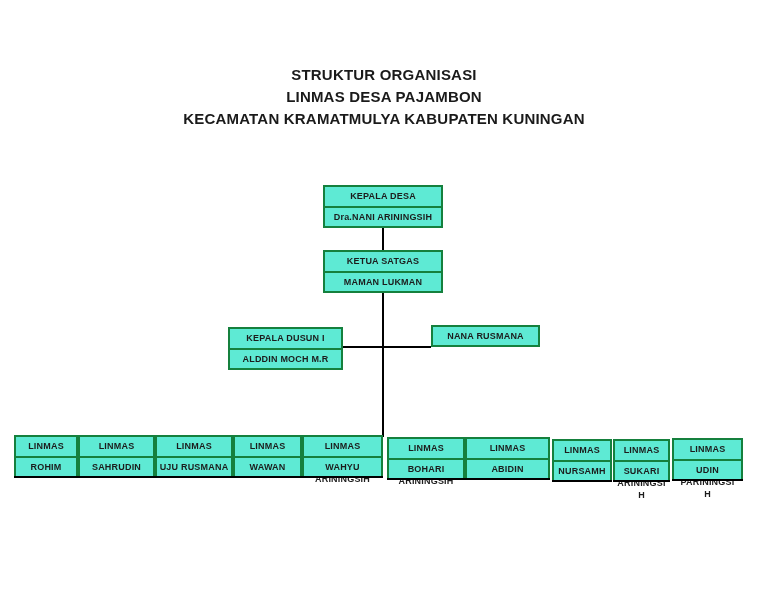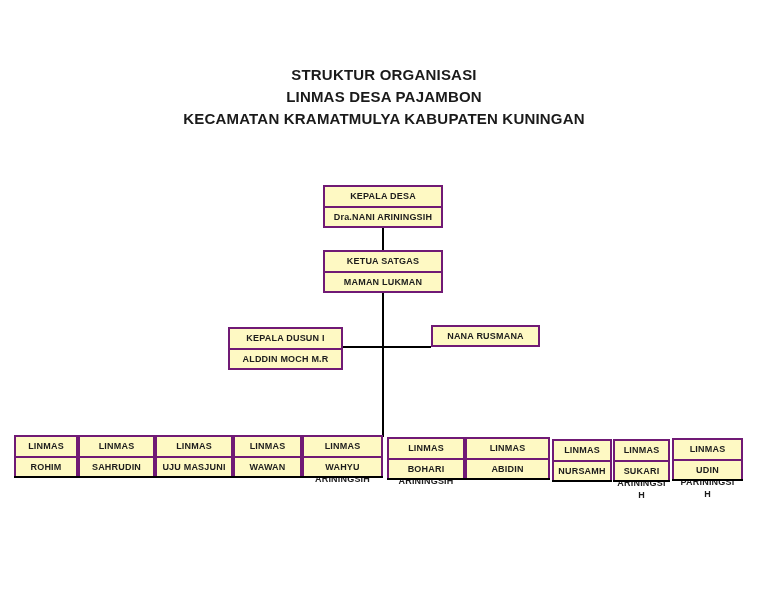--- a/index.html
+++ b/index.html
@@ -16,22 +16,22 @@
   .title-block{
     position:absolute;top:64px;left:0;width:100%;
     text-align:center;
     font-size:15px;line-height:22px;
     letter-spacing:.2px;
     color:#1a1a1a;
   }
   .org-box{position:absolute;}
   .cell{
     box-sizing:border-box;
-    border:2px solid #701a75;
-    background:#fef9c3;
+    border:2px solid #15803d;
+    background:#5eead4;
     text-align:center;
     font-size:9px;
     letter-spacing:.2px;
   }
   .cell-role{height:23px;line-height:19px;}
   .cell-name{
     margin-top:-2px;height:22px;
     position:relative;overflow:visible;
   }
   .cell-name .name-line{line-height:12px;}
@@ -95,21 +95,21 @@
       </div>
       <div class="org-box linmas-box" style="left: 78px; top: 435px; width: 77px;">
         <div class="cell cell-role">LINMAS</div>
         <div class="cell cell-name">
           <div class="name-line">SAHRUDIN</div>
         </div>
       </div>
       <div class="org-box linmas-box" style="left: 155px; top: 435px; width: 78px;">
         <div class="cell cell-role">LINMAS</div>
         <div class="cell cell-name">
-          <div class="name-line">UJU MASJUNI</div>
+          <div class="name-line">UJU RUSMANA</div>
         </div>
       </div>
       <div class="org-box linmas-box" style="left: 233px; top: 435px; width: 69px;">
         <div class="cell cell-role">LINMAS</div>
         <div class="cell cell-name">
           <div class="name-line">WAWAN</div>
         </div>
       </div>
       <div class="org-box linmas-box" style="left: 302px; top: 435px; width: 81px;">
         <div class="cell cell-role">LINMAS</div>

